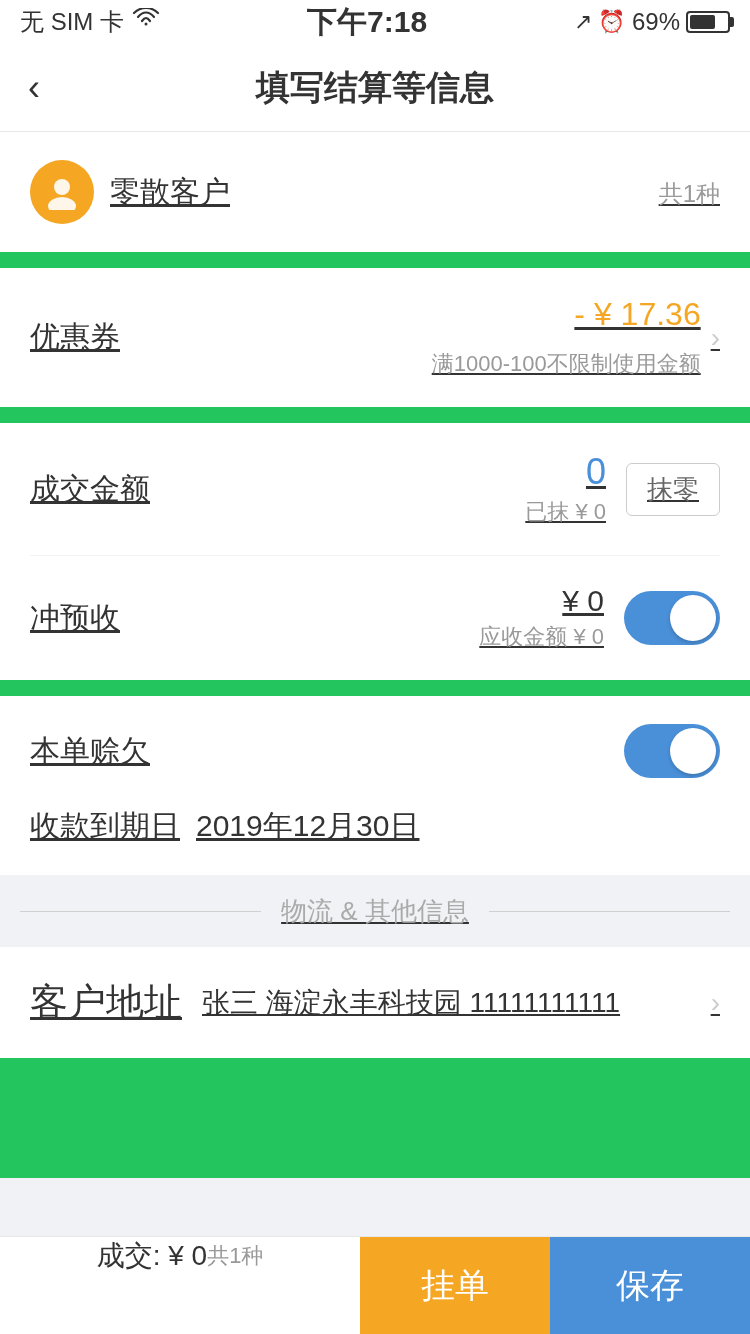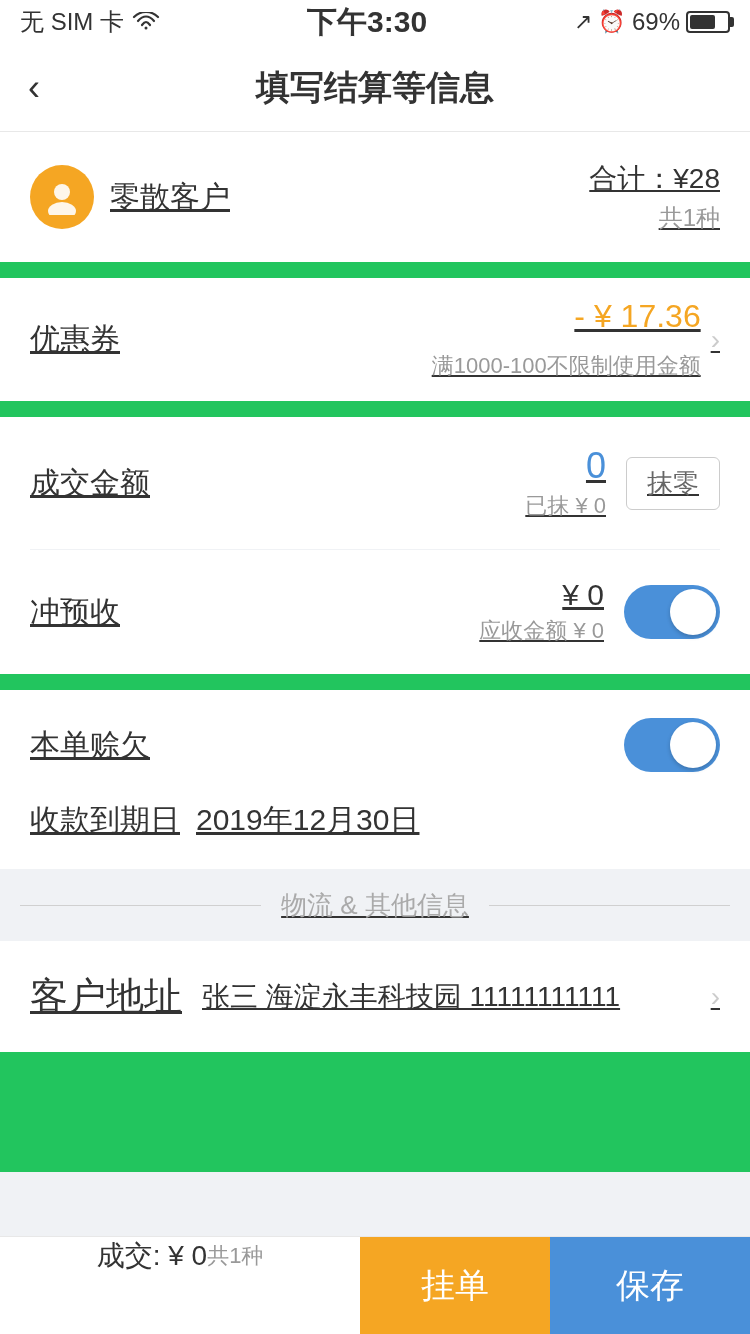--- a/index.html
+++ b/index.html
@@ -19,21 +19,21 @@
       width: 750px;
       height: 44px;
       background: #fff;
       display: flex;
       align-items: center;
       justify-content: space-between;
       padding: 0 20px;
       font-size: 24px;
       color: #333;
     }
-    .status-left { display: flex; align-items: flex-end; gap: 8px; }
+    .status-left { display: flex; align-items: flex-start; gap: 8px; }
     .status-center { font-size: 30px; font-weight: 600; }
     .status-right { display: flex; align-items: center; gap: 6px; font-size: 24px; }
     .battery {
       width: 44px; height: 22px;
       border: 2px solid #333;
       border-radius: 4px;
       position: relative;
       display: inline-flex;
       align-items: center;
       padding: 2px;
@@ -132,21 +132,21 @@
       font-size: 24px;
       color: #999;
       margin-top: 4px;
     }
 
     
     .coupon-row {
       display: flex;
       align-items: center;
       justify-content: space-between;
-      padding: 20px 30px;
+      padding: 28px 30px;
       border-radius: 23px;
     }
     .coupon-label {
       font-size: 30px;
       color: #333;
     }
     .coupon-right {
       display: flex;
       align-items: center;
       gap: 10px;
@@ -388,21 +388,21 @@
     <span>无 SIM 卡</span>
     <span>
       <svg width="28" height="20" viewBox="0 0 28 20">
         <path d="M14 16 C14 16 14 16 14 16" stroke="#333" stroke-width="3" stroke-linecap="round"></path>
         <path d="M10 13 C11.5 11 12.6 10 14 10 C15.4 10 16.5 11 18 13" stroke="#333" stroke-width="2.2" fill="none" stroke-linecap="round"></path>
         <path d="M6 9 C8.5 6 11 4.5 14 4.5 C17 4.5 19.5 6 22 9" stroke="#333" stroke-width="2.2" fill="none" stroke-linecap="round"></path>
         <path d="M2 5 C5.5 1.5 9.5 0 14 0 C18.5 0 22.5 1.5 26 5" stroke="#333" stroke-width="2.2" fill="none" stroke-linecap="round"></path>
       </svg>
     </span>
   </div>
-  <div class="status-center">下午3:30</div>
+  <div class="status-center">下午7:18</div>
   <div class="status-right">
     <span style="font-size:22px;">↗</span>
     <span style="font-size:22px;">⏰</span>
     <span>69%</span>
     <div class="battery">
       <div class="battery-fill"></div>
     </div>
   </div>
 </div>
 
@@ -418,21 +418,20 @@
       <div class="customer-left">
         <div class="avatar">
           <svg width="36" height="36" viewBox="0 0 36 36">
             <circle cx="18" cy="13" r="8" fill="#fff" opacity="0.9"></circle>
             <ellipse cx="18" cy="32" rx="14" ry="9" fill="#fff" opacity="0.9"></ellipse>
           </svg>
         </div>
         <span class="customer-name">零散客户</span>
       </div>
       <div class="customer-right">
-        <div class="total-amount">合计：¥28</div>
         <div class="total-count">共1种</div>
       </div>
     </div>
   </div>
 
   <div class="card">
     <div class="coupon-row">
       <span class="coupon-label">优惠券</span>
       <div class="coupon-right">
         <div class="coupon-info">

